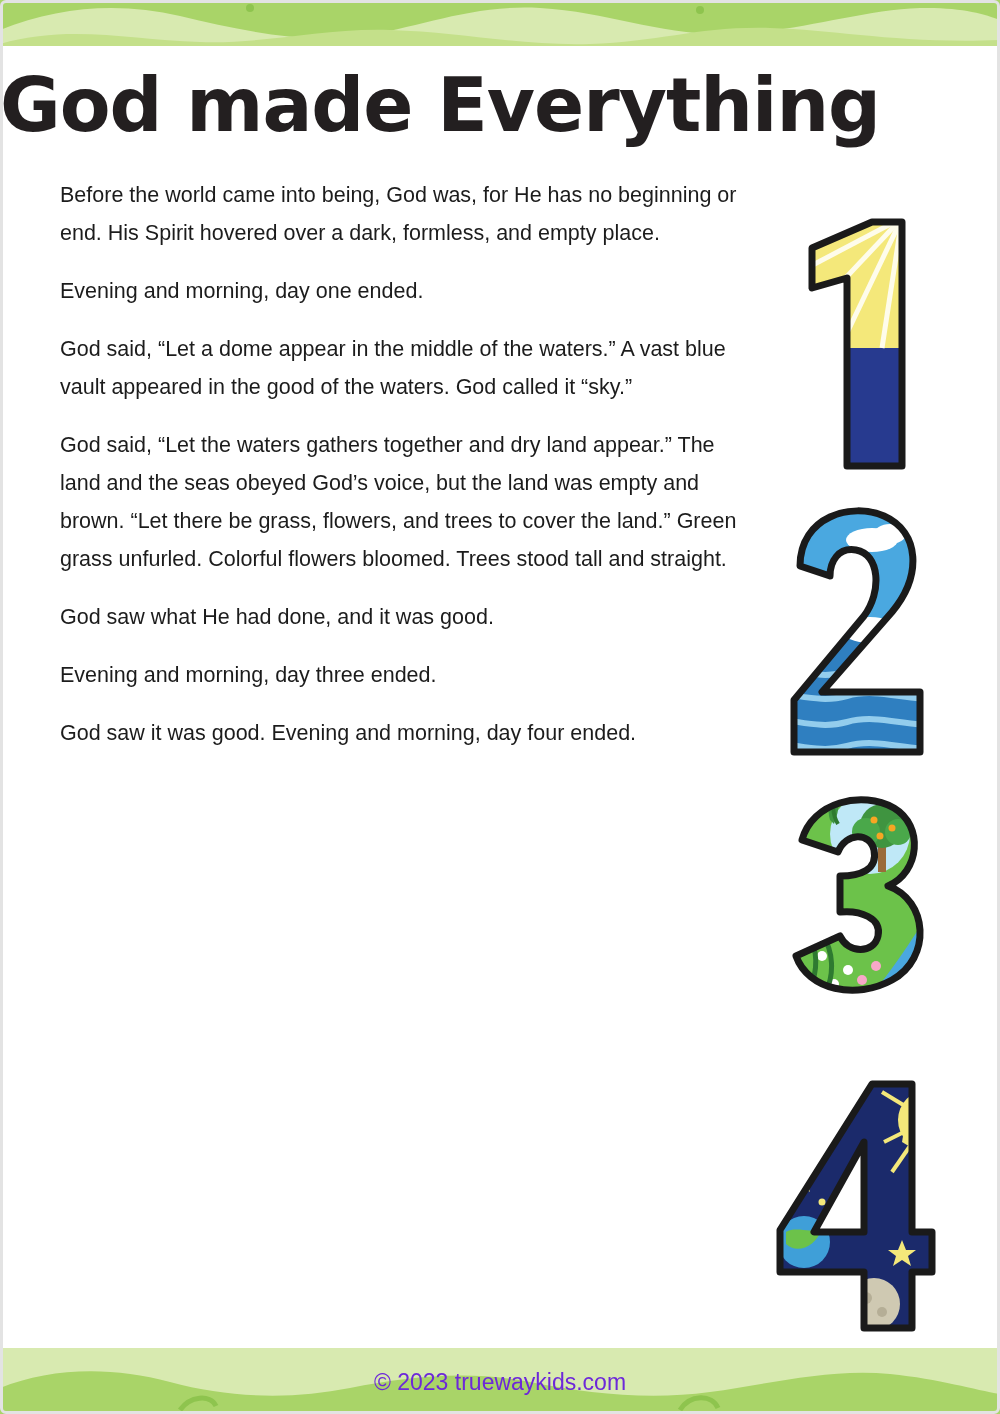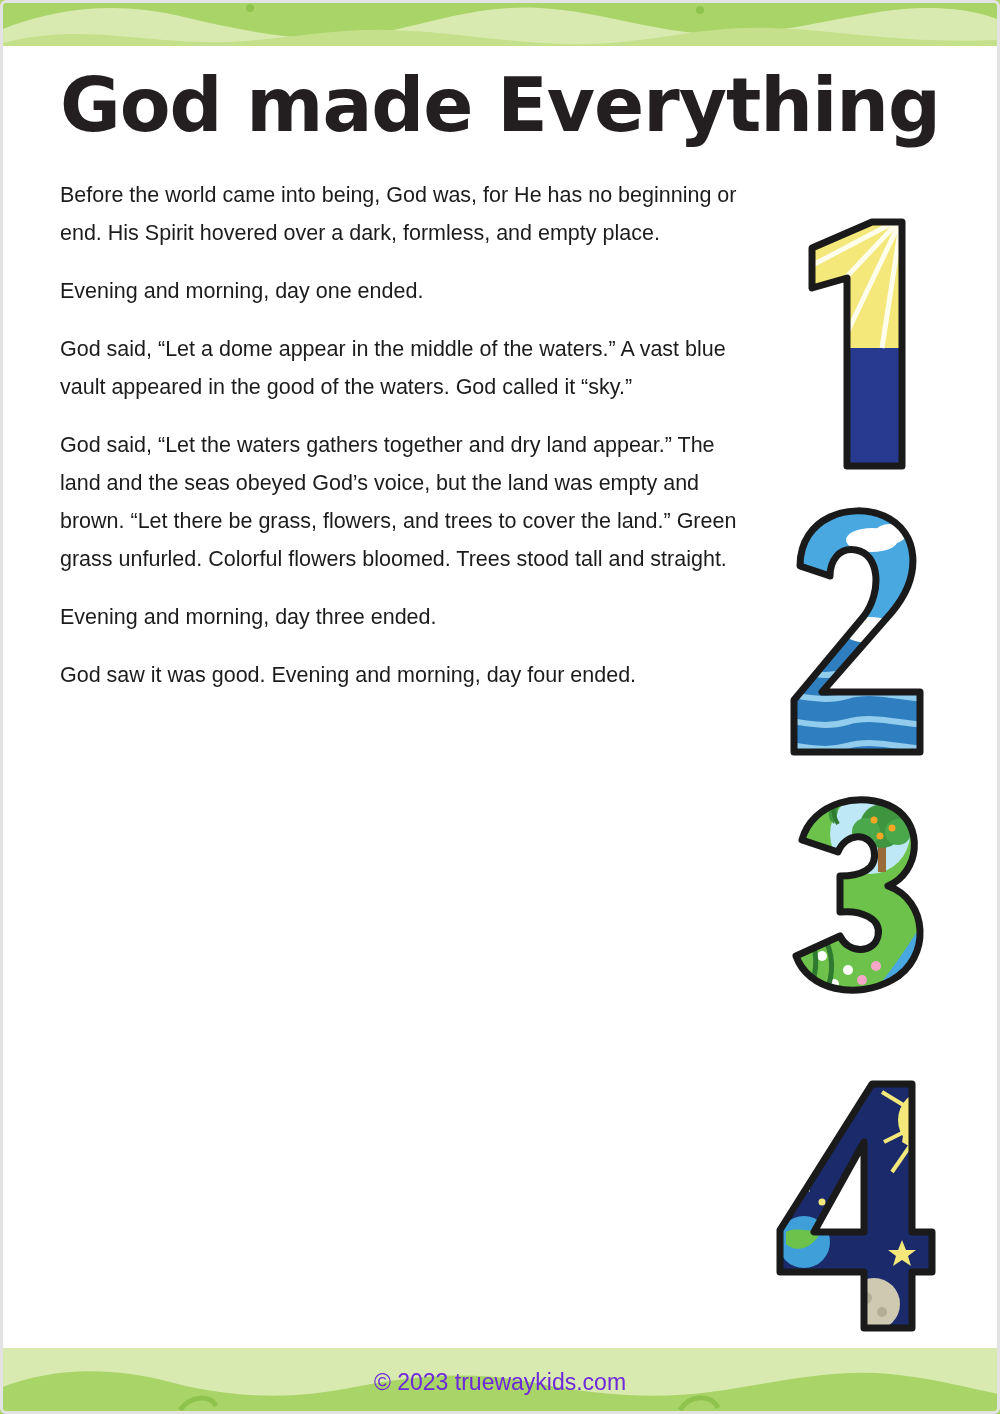--- a/index.html
+++ b/index.html
@@ -49,21 +49,20 @@
     box-sizing: border-box;
     pointer-events: none;
   }
 
   
   .title {
     position: absolute;
     top: 62px;
     left: 0;
     width: 1000px;
-    text-align: center;
     font-family: "DejaVu Sans", sans-serif;
     font-weight: bold;
     font-size: 74px;
     letter-spacing: -1px;
     color: #231f20;
     white-space: nowrap;
   }
 
   
   .body-col {
@@ -122,20 +121,21 @@
     </svg>
   </div>
 
   <div class="title">God made Everything</div>
 
   <div class="body-col">
     <p class="para">Before the world came into being, God was, for He has no beginning or end. His Spirit hovered over a dark, formless, and empty place.</p>
     <p class="para">Evening and morning, day one ended.</p>
     <p class="para">God said, “Let a dome appear in the middle of the waters.” A vast blue vault appeared in the good of the waters. God called it “sky.”</p>
     <p class="para">God said, “Let the waters gathers together and dry land appear.” The land and the seas obeyed God’s voice, but the land was empty and brown. “Let there be grass, flowers, and trees to cover the land.” Green grass unfurled. Colorful flowers bloomed. Trees stood tall and straight.</p>
+    <p class="para">God saw what He had done, and it was good.</p>
     <p class="para">Evening and morning, day three ended.</p>
     <p class="para">God saw it was good. Evening and morning, day four ended.</p>
   </div>
 
   <div class="numbers">
 
     <div class="num-fig">
       <svg viewBox="0 0 200 272" width="200" height="272">
         <defs>
           <clipPath id="clip1">

